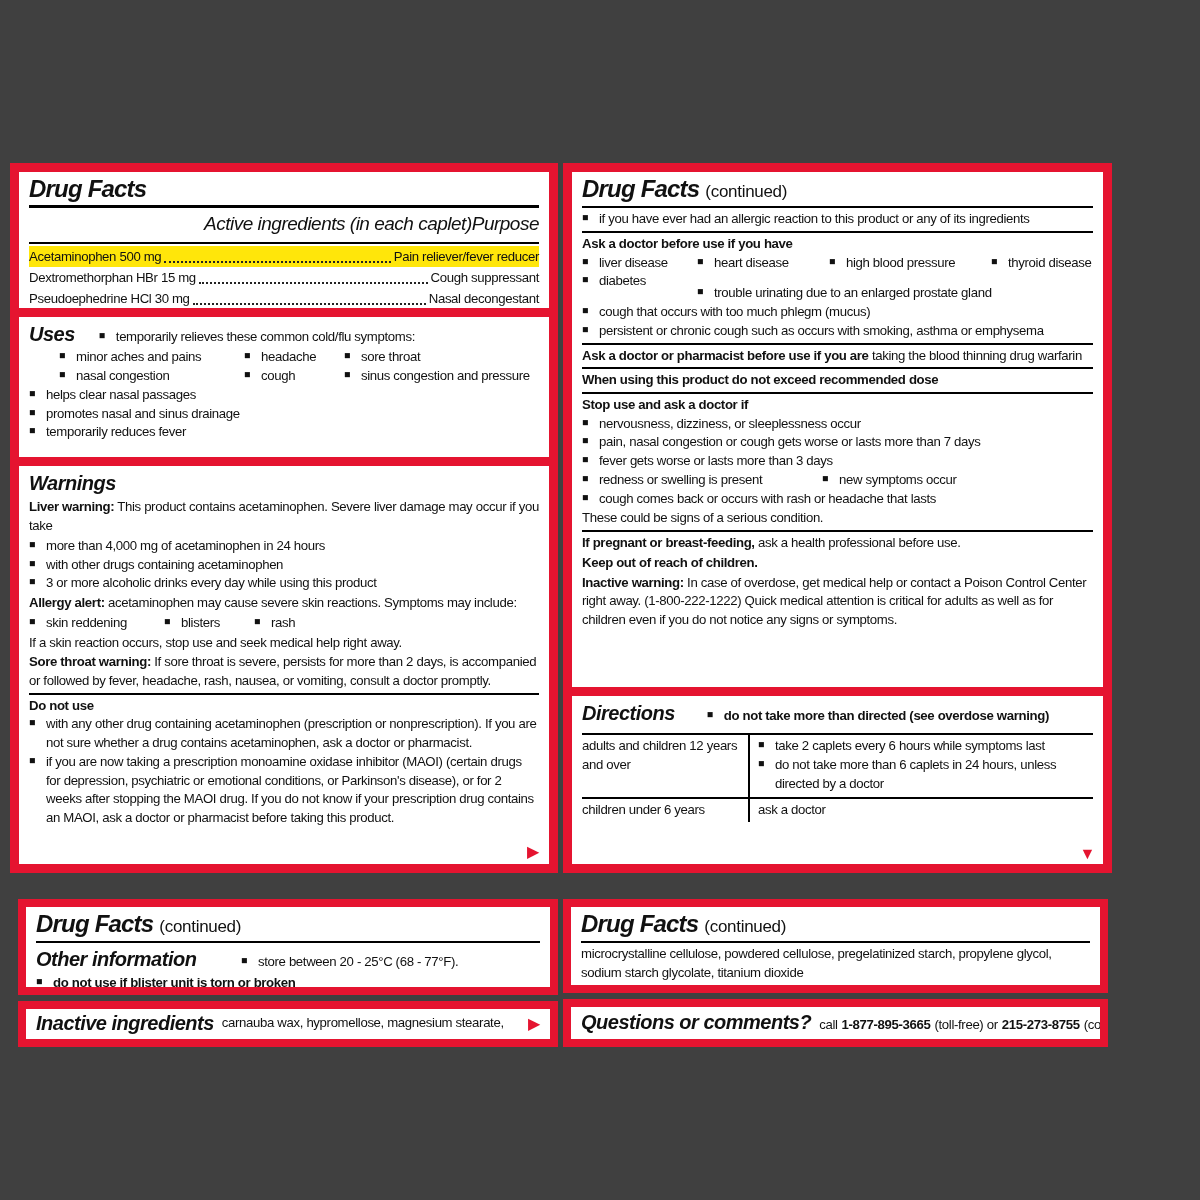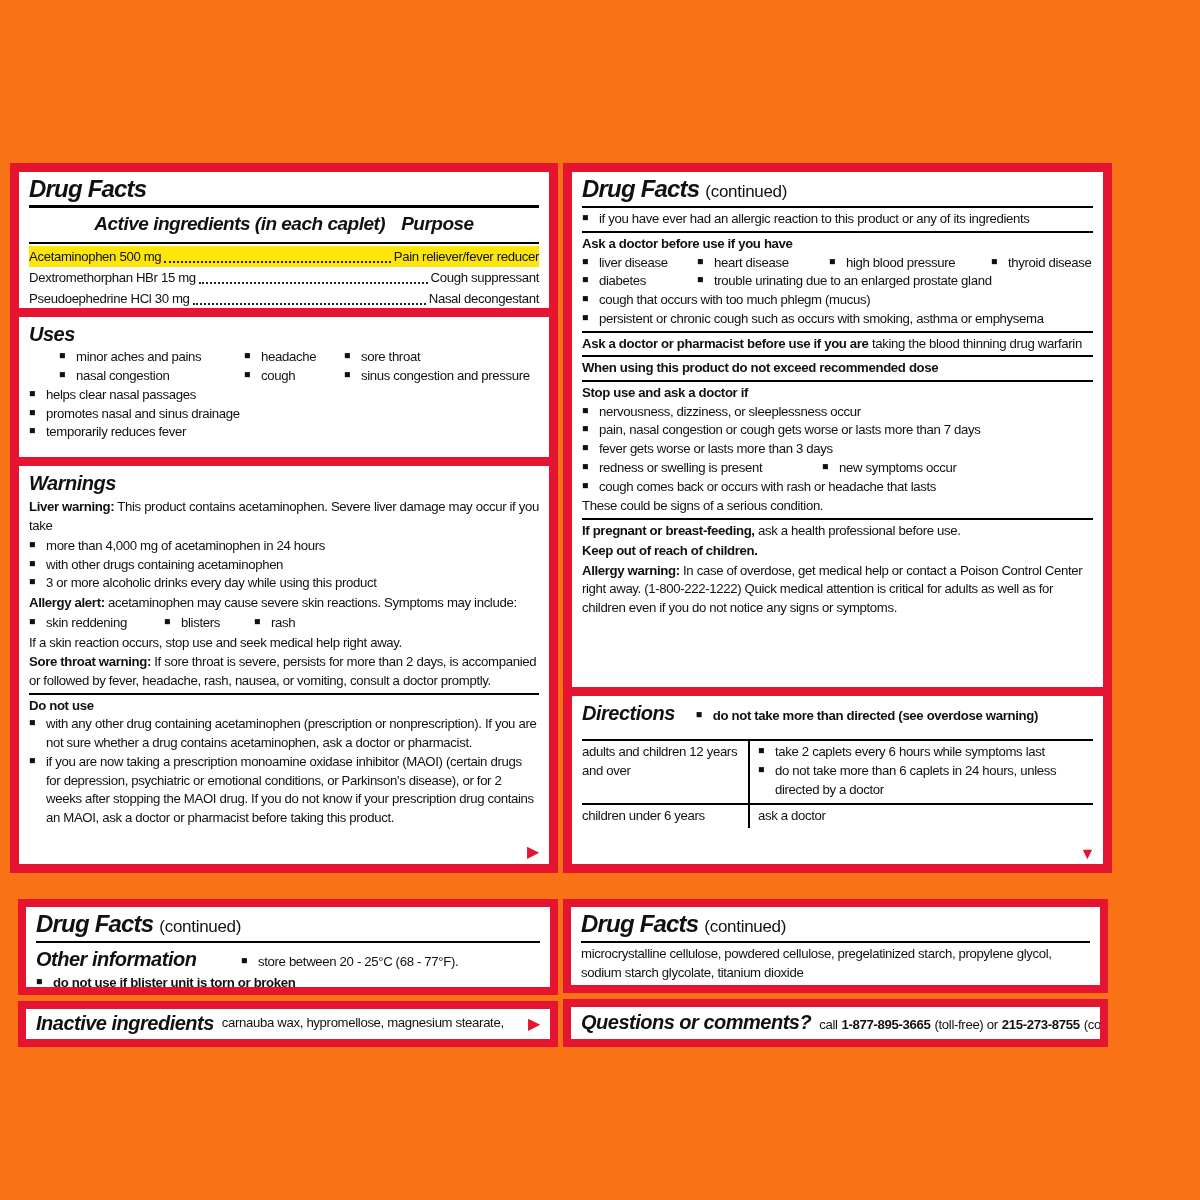--- a/index.html
+++ b/index.html
@@ -1,18 +1,18 @@
 <!DOCTYPE html>
 <html style="--red: #e51430; --yellow: #ffe60a;"><head>
 <meta charset="utf-8">
 <style>
   :root { --red:#e51430; --yellow:#ffe60a; --ink:#111; }
   * { box-sizing:border-box; }
   html,body { margin:0; padding:0; background:#fff; }
-  .wrap { position:relative; width:1200px; height:1200px; background:#f97316;
+  .wrap { position:relative; width:1200px; height:1200px; background:#404040;
           font-family:"Liberation Sans","DejaVu Sans",sans-serif;
           color:var(--ink); font-size:13.2px; letter-spacing:-0.35px; line-height:1.42; }
   p { margin:1px 0; }
 
   
   .col  { position:absolute; background:var(--red); padding:9px; display:flex; flex-direction:column; gap:9px; }
   #col-left  { left:10px;  top:163px; width:548px; height:710px; }
   #col-right { left:563px; top:163px; width:549px; height:710px; }
   .bbox { position:absolute; background:var(--red); padding:8px; }
   #bl1 { left:18px;  top:899px;  width:540px; height:96px; }
@@ -31,44 +31,44 @@
   .t-sec  { font-size:20px; font-weight:700; font-style:italic; letter-spacing:-0.5px; }
   .rule2 { border-top:2px solid #000; margin:2px 0; }
   .rule3 { border-top:3px solid #000; margin:2px 0 3px; }
   .bh { font-weight:700; }
 
   
   .bl-item { position:relative; padding-left:17px; }
   .bl-item::before { content:"■"; position:absolute; left:0; top:0; font-size:0.8em; }
 
   
-  .ph-row { display:flex; justify-content:center; align-items:baseline;
-            font-size:19px; font-weight:700; font-style:italic; letter-spacing:-0.5px; padding:0 0 2px;gap:16px; }
+  .ph-row { display:flex; justify-content:flex-end; align-items:baseline;
+            font-size:19px; font-weight:400; font-style:italic; letter-spacing:-0.5px; padding:0 0 2px; }
   .ing-row { display:flex; align-items:flex-end; height:21px; white-space:nowrap; }
   .ing-row .leader { flex:1; border-bottom:2px dotted #222; margin:0 3px 4px; }
   .hl { background:var(--yellow); }
 
   
   .uses-head { display:flex; align-items:baseline; gap:24px; }
   .ugrid { display:flex; margin-left:30px; }
   .ugrid .c1 { width:185px; } .ugrid .c2 { width:100px; } .ugrid .c3 { flex:1; }
 
   
   .grow { display:flex; }
   .grow .g1 { width:135px; } .grow .g2 { width:90px; } .grow .g3 { flex:1; }
 
   
   .arow { display:flex; }
   .arow .a1 { width:115px; } .arow .a2 { width:132px; } .arow .a3 { width:162px; } .arow .a4 { flex:1; }
-  .arow .aw { flex:1; }
+  .arow .aw { flex:1;margin-top:12px; }
   .srow { display:flex; }
   .srow .s1 { width:240px; } .srow .s2 { flex:1; }
 
   
-  .dir-head { display:flex; align-items:baseline; gap:21px; margin-bottom:12px; }
+  .dir-head { display:flex; align-items:baseline; gap:32px; margin-bottom:6px; }
   .dir-note { font-weight:700; }
   .dir-table { border-top:2.5px solid #000; }
   .drow { display:flex; }
   .drow + .drow { border-top:2px solid #000; }
   .dwho { width:168px; border-right:2px solid #000; padding:2px 6px 3px 0; }
   .ddo  { flex:1; padding:2px 0 3px 8px; }
 
   
   .tri { color:var(--red); font-size:16px; position:absolute; line-height:1; }
   .tri-r { right:10px; bottom:4px; }
@@ -111,20 +111,21 @@
       <div class="ing-row">
         <span>Pseudoephedrine HCl 30 mg</span>
         <span class="leader"></span>
         <span>Nasal decongestant</span>
       </div>
     </div>
 
     <div class="sec" id="sec-uses">
       <div class="uses-head">
         <span class="t-sec">Uses</span>
+        <span class="bl-item">temporarily relieves these common cold/flu symptoms:</span>
       </div>
       <div class="ugrid">
         <span class="c1 bl-item">minor aches and pains</span>
         <span class="c2 bl-item">headache</span>
         <span class="c3 bl-item">sore throat</span>
       </div>
       <div class="ugrid">
         <span class="c1 bl-item">nasal congestion</span>
         <span class="c2 bl-item">cough</span>
         <span class="c3 bl-item">sinus congestion and pressure</span>
@@ -205,21 +206,21 @@
       </div>
       <div class="bl-item">cough comes back or occurs with rash or headache that lasts</div>
       <p>These could be signs of a serious condition.</p>
       <div class="rule2"></div>
       <p>
         <span class="bh">If pregnant or breast-feeding,</span>
         <span>ask a health professional before use.</span>
       </p>
       <p class="bh">Keep out of reach of children.</p>
       <p>
-        <span class="bh">Allergy warning:</span>
+        <span class="bh">Inactive warning:</span>
         <span>In case of overdose, get medical help or contact a Poison Control Center right away. (1-800-222-1222) Quick medical attention is critical for adults as well as for children even if you do not notice any signs or symptoms.</span>
       </p>
     </div>
 
     <div class="sec" id="sec-directions">
       <div class="dir-head">
         <span class="t-sec">Directions</span>
         <span class="bl-item dir-note">do not take more than directed (see overdose warning)</span>
       </div>
       <div class="dir-table">

